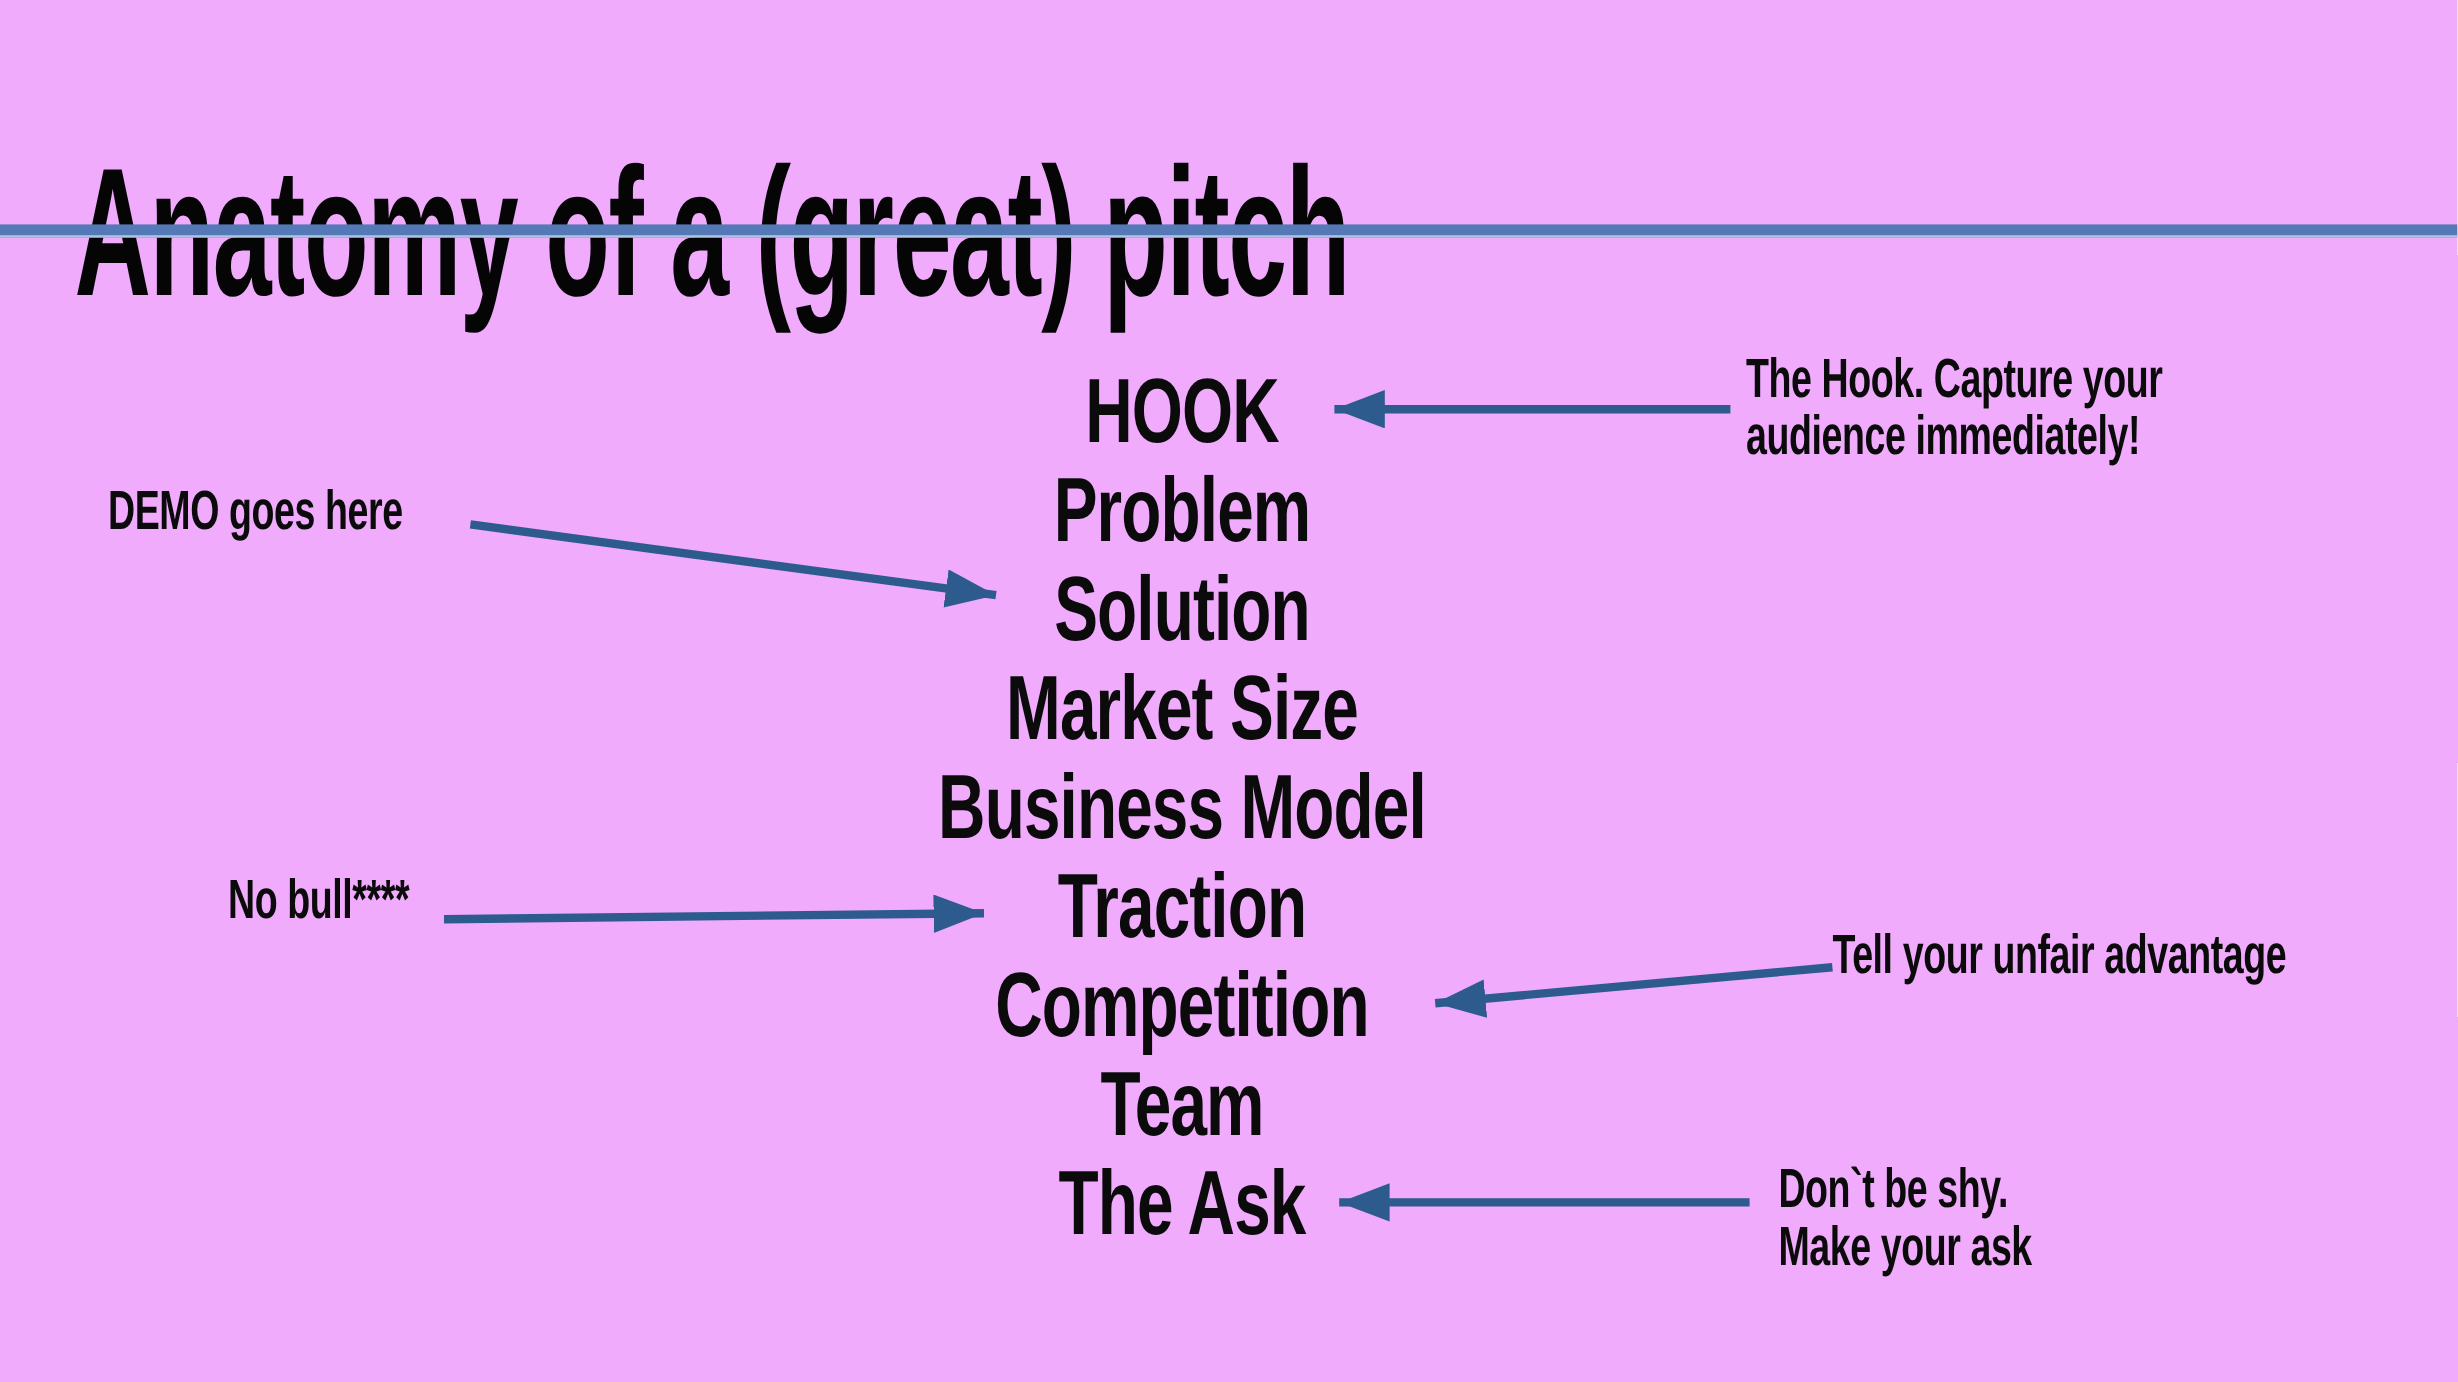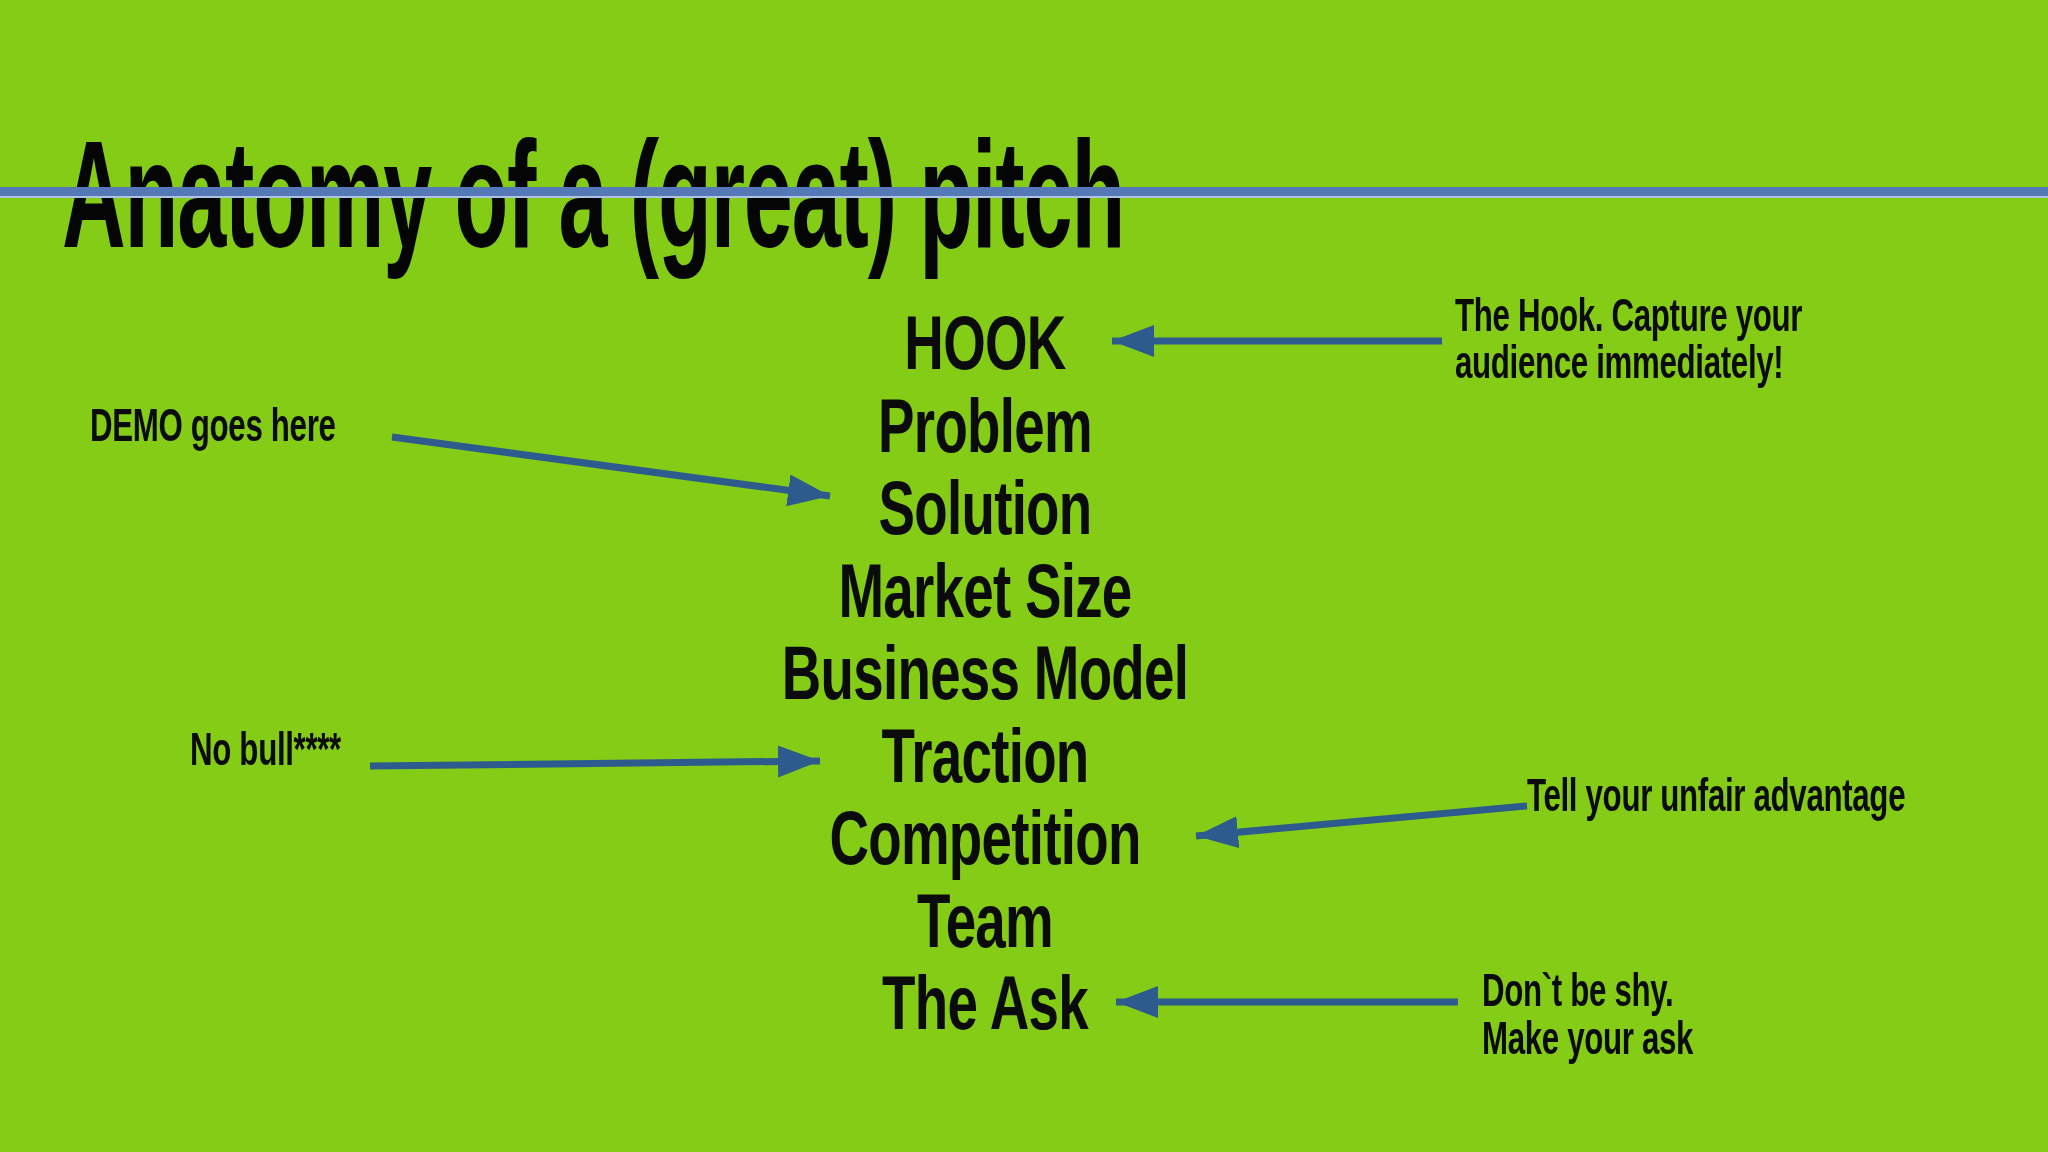--- a/index.html
+++ b/index.html
@@ -5,21 +5,21 @@
   html, body {
     margin: 0;
     padding: 0;
     background: #ffffff;
   }
   #slide {
     position: relative;
     width: 2048px;
     height: 1152px;
     overflow: hidden;
-    background: #84cc16;
+    background: #f0abfc;
     font-family: "Liberation Sans", "DejaVu Sans", sans-serif;
     color: #0b0b0b;
   }
 
   
   .title {
     position: absolute;
     left: 62px;
     top: 16px;
     font-size: 152px;

